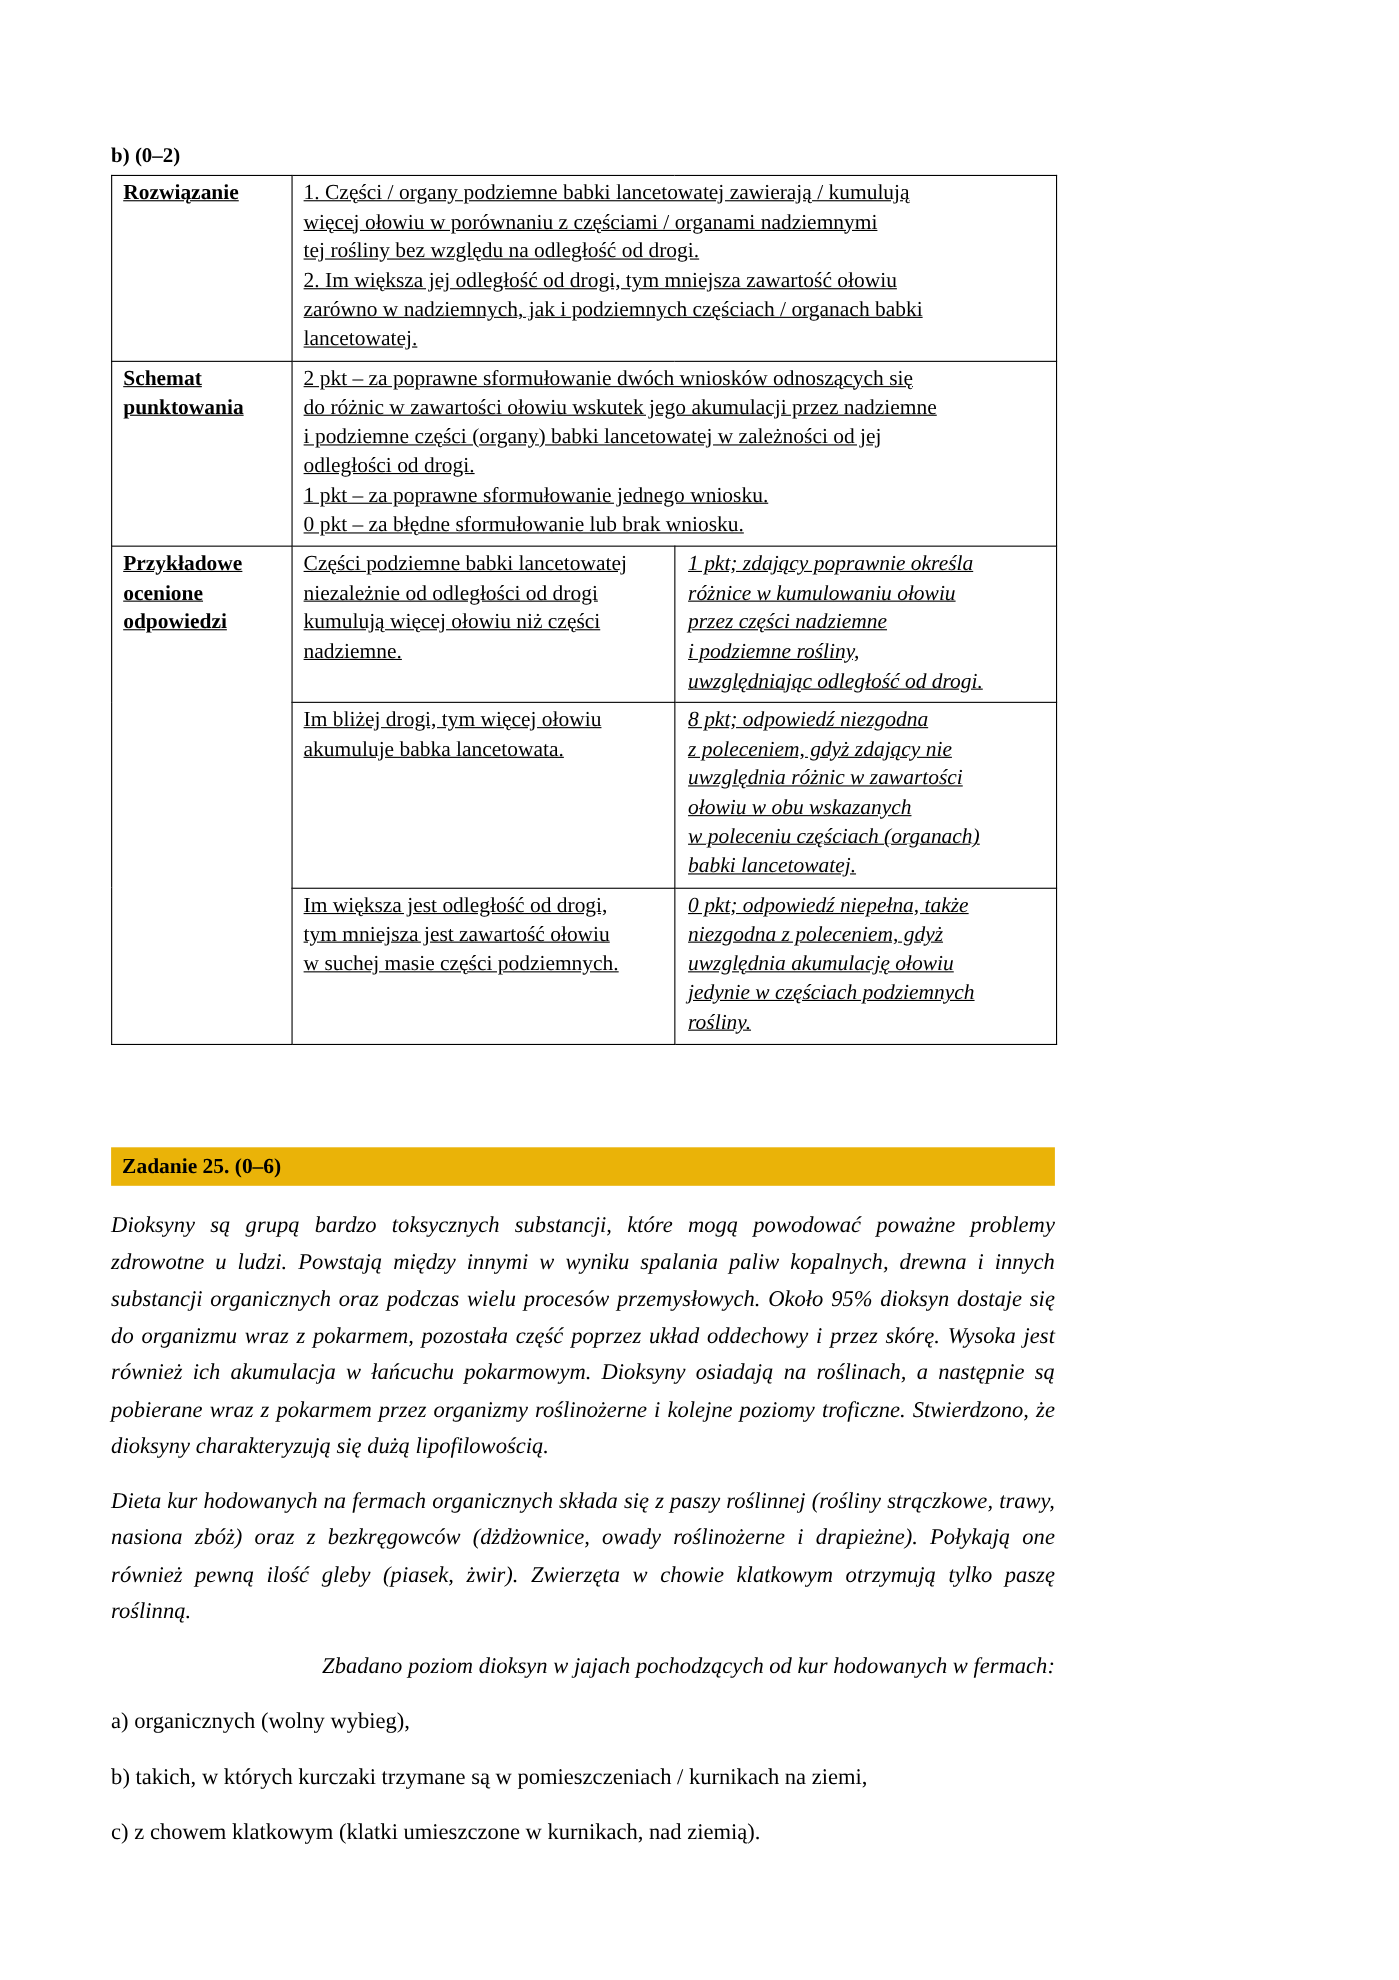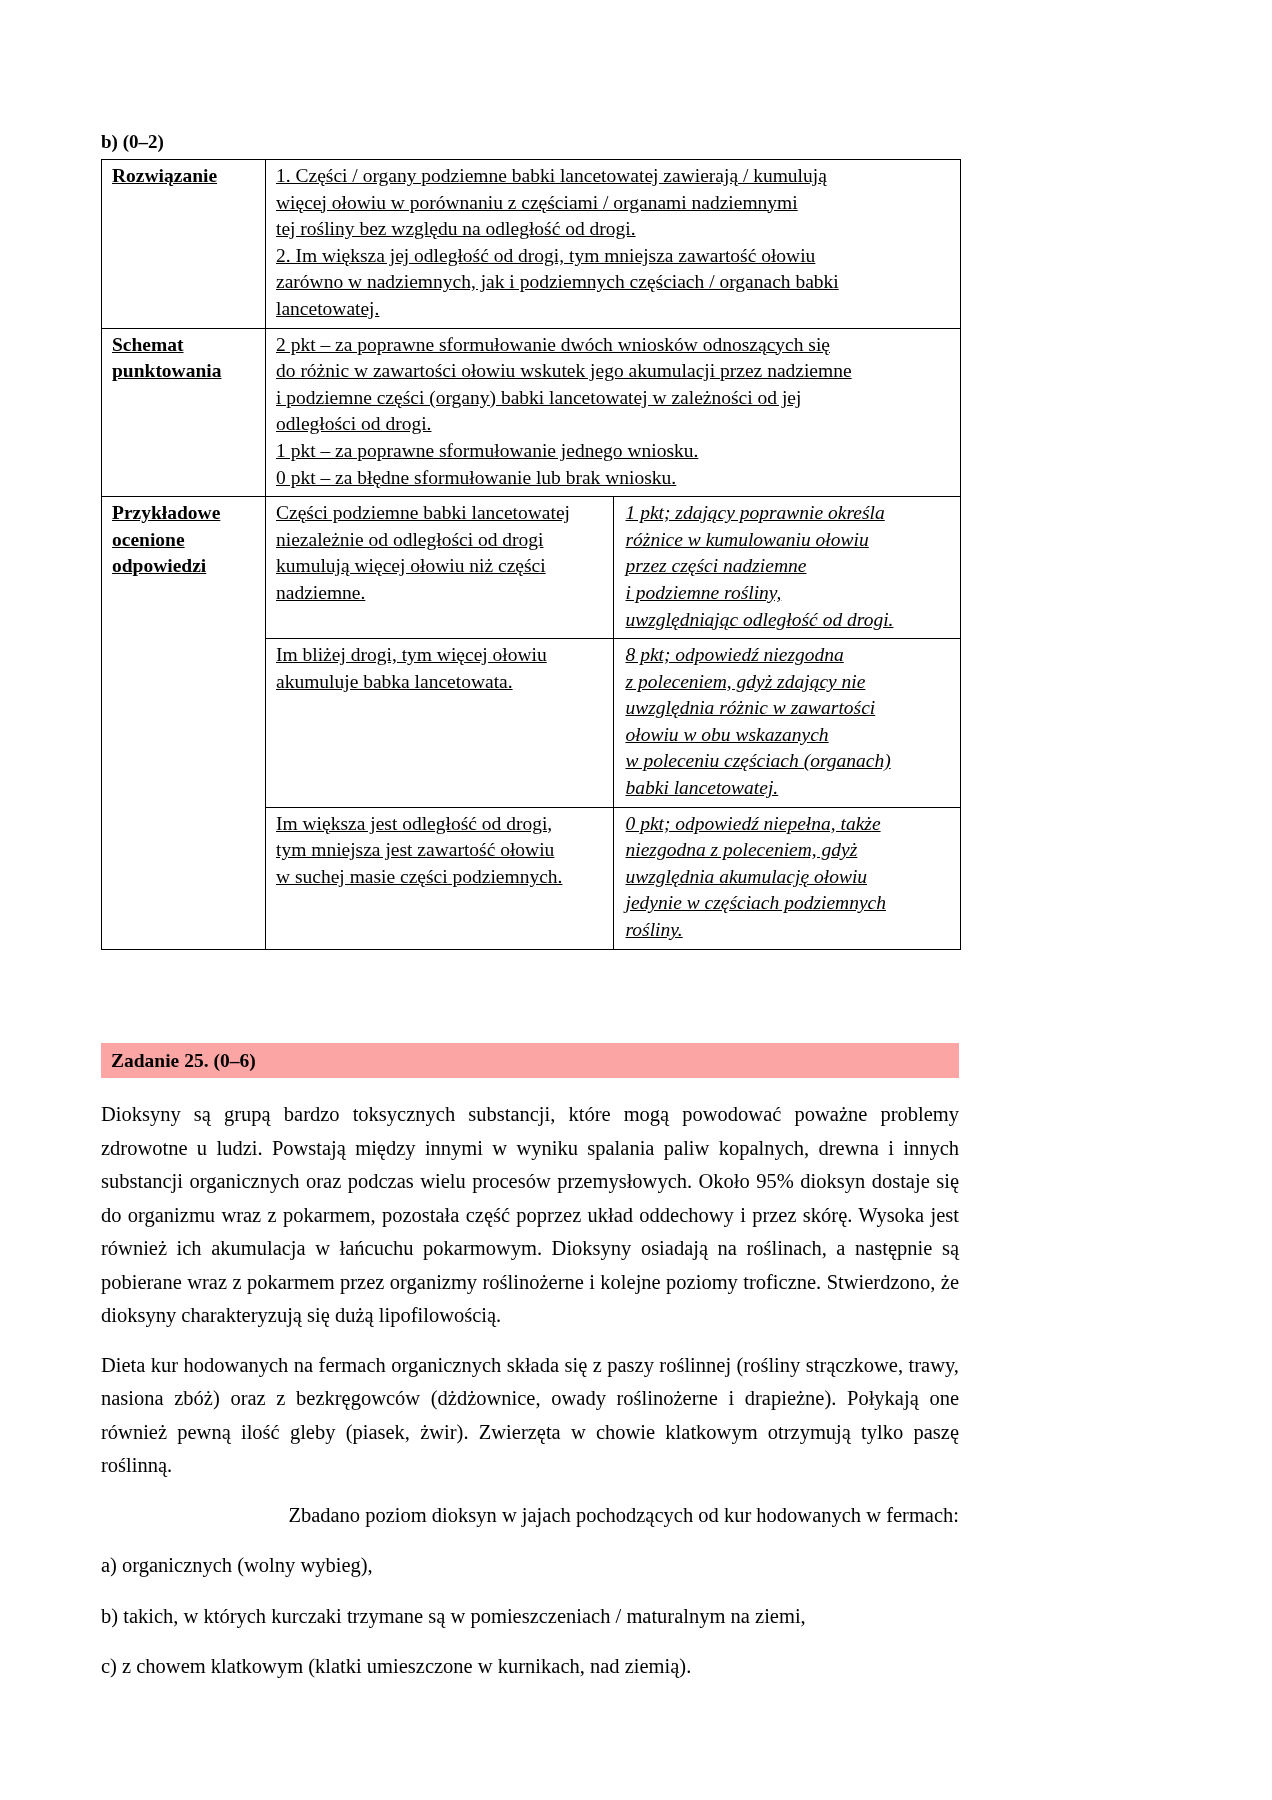--- a/index.html
+++ b/index.html
@@ -90,21 +90,21 @@
     display: block;
     white-space: nowrap;
   }
   
   .task-band {
     position: absolute;
     left: 101px;
     top: 1043px;
     width: 858px;
     height: 35px;
-    background: #fca5a5;
+    background: #eab308;
     box-sizing: border-box;
   }
   .task-band .task-title {
     position: absolute;
     left: 10px;
     top: 5px;
     font-weight: bold;
     font-size: 19.5px;
     line-height: 26px;
     white-space: nowrap;
@@ -115,20 +115,21 @@
     left: 101px;
     top: 1098px;
     width: 858px;
   }
   .para {
     font-size: 20.5px;
     line-height: 33.5px;
     text-align: justify;
     text-justify: inter-word;
     margin: 0 0 16px 0;
+    font-style: italic;
   }
   .para:last-child { margin-bottom: 0; }
   .para.no-justify {
     text-align: right;
   }
   .list-item {
     font-size: 20.5px;
     line-height: 33.5px;
     text-align: left;
     margin: 17px 0 16px 0;
@@ -225,17 +226,17 @@
 
   <div class="task-band">
     <div class="task-title">Zadanie 25. (0–6)</div>
   </div>
 
   <div class="body-block">
     <p class="para">Dioksyny są grupą bardzo toksycznych substancji, które mogą powodować poważne problemy zdrowotne u ludzi. Powstają między innymi w wyniku spalania paliw kopalnych, drewna i innych substancji organicznych oraz podczas wielu procesów przemysłowych. Około 95% dioksyn dostaje się do organizmu wraz z pokarmem, pozostała część poprzez układ oddechowy i przez skórę. Wysoka jest również ich akumulacja w łańcuchu pokarmowym. Dioksyny osiadają na roślinach, a następnie są pobierane wraz z pokarmem przez organizmy roślinożerne i kolejne poziomy troficzne. Stwierdzono, że dioksyny charakteryzują się dużą lipofilowością.</p>
     <p class="para">Dieta kur hodowanych na fermach organicznych składa się z paszy roślinnej (rośliny strączkowe, trawy, nasiona zbóż) oraz z bezkręgowców (dżdżownice, owady roślinożerne i drapieżne). Połykają one również pewną ilość gleby (piasek, żwir). Zwierzęta w chowie klatkowym otrzymują tylko paszę roślinną.</p>
     <p class="para no-justify">Zbadano poziom dioksyn w jajach pochodzących od kur hodowanych w fermach:</p>
     <p class="list-item">a) organicznych (wolny wybieg),</p>
-    <p class="list-item">b) takich, w których kurczaki trzymane są w pomieszczeniach / maturalnym na ziemi,</p>
+    <p class="list-item">b) takich, w których kurczaki trzymane są w pomieszczeniach / kurnikach na ziemi,</p>
     <p class="list-item">c) z chowem klatkowym (klatki umieszczone w kurnikach, nad ziemią).</p>
   </div>
 
 </div>
 
 </body></html>

